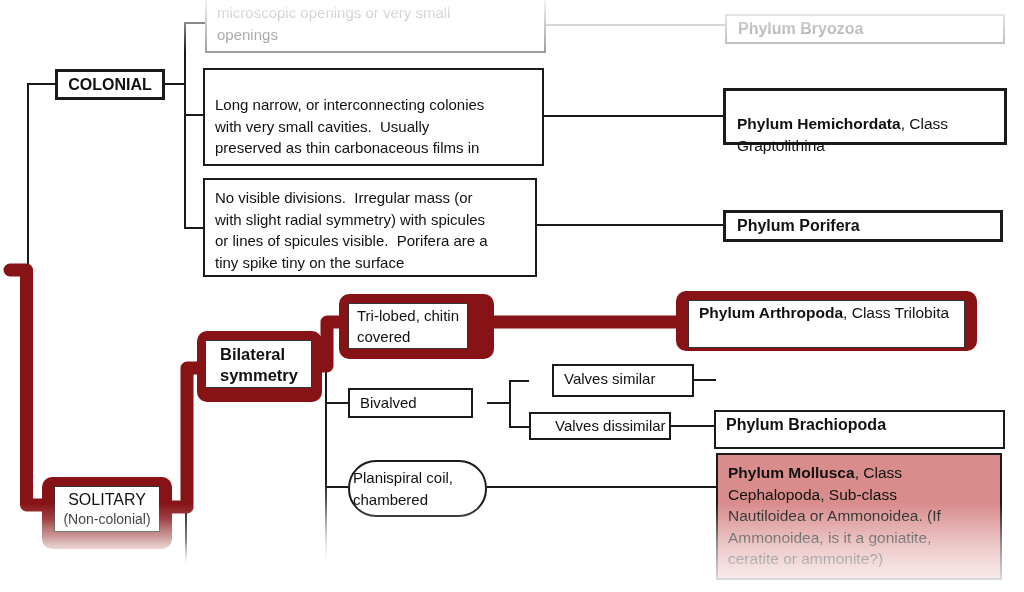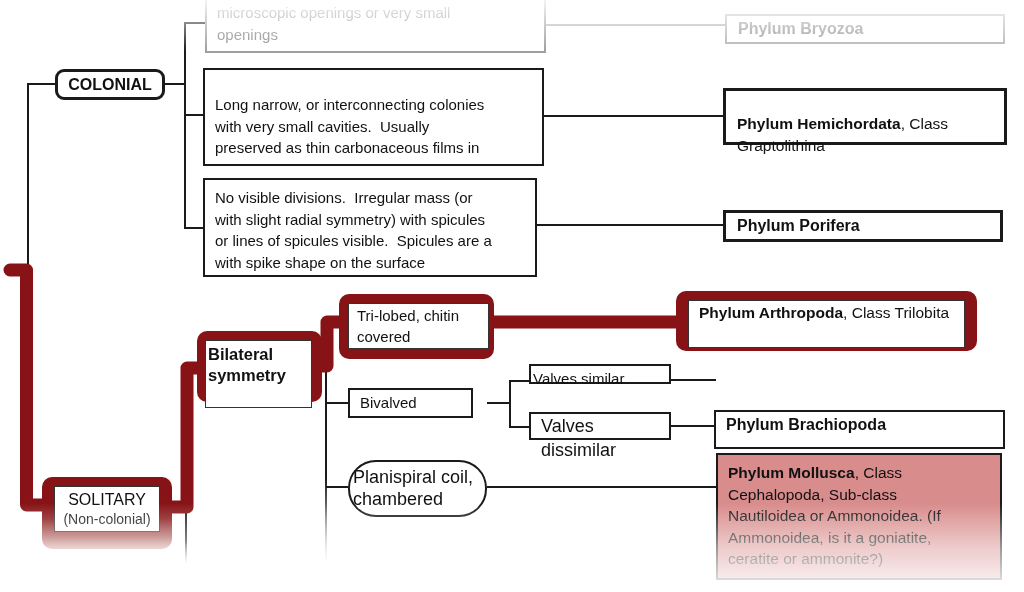--- a/index.html
+++ b/index.html
@@ -21,44 +21,44 @@
   #redpaths{position:absolute;left:0;top:0;z-index:2;pointer-events:none;}
   
   .fade{position:absolute;left:0;width:1024px;z-index:6;pointer-events:none;}
   #fade-top{top:0;height:52px;background:linear-gradient(180deg,rgba(255,255,255,0.88) 0%,rgba(255,255,255,0) 100%);}
   #fade-bottom{top:503px;height:89px;background:linear-gradient(180deg,rgba(255,255,255,0) 0%,rgba(255,255,255,0.55) 50%,rgba(255,255,255,0.95) 100%);}
 
   
   #box-micro{left:205px;top:-18px;width:341px;height:71px;border-color:#9e9e9e;color:#8c8c8c;
              font-size:15px;line-height:22px;padding:18px 0 0 10px;}
   #box-colonial{left:55px;top:69px;width:110px;height:31px;border-width:3px;font-weight:700;
-                font-size:16px;text-align:center;line-height:25px;border-radius:9px;}
+                font-size:16px;text-align:center;line-height:25px;}
   #box-longnarrow{left:203px;top:68px;width:341px;height:98px;font-size:15px;line-height:21.5px;padding:24px 0 0 10px;}
   #box-nodivisions{left:203px;top:178px;width:334px;height:99px;font-size:15px;line-height:21.5px;padding:7px 0 0 10px;}
   #box-bryozoa{left:725px;top:14px;width:280px;height:30px;border:2.5px solid #b5b5b5;color:#9a9a9a;
                font-weight:700;font-size:16px;line-height:25px;padding-left:11px;}
   #box-hemi{left:723px;top:88px;width:284px;height:57px;border-width:3px;font-size:15.5px;line-height:22px;padding:22px 8px 0 11px;}
   #box-porifera{left:723px;top:210px;width:280px;height:32px;border-width:3px;font-size:16px;line-height:26px;padding-left:11px;}
   #box-bivalved{left:348px;top:388px;width:125px;height:30px;font-size:15px;line-height:26px;padding-left:10px;}
-  #box-vsim{left:529px;top:364px;width:142px;height:20px;font-size:15px;line-height:26px;padding-left:2px;}
-  #box-vdis{left:529px;top:412px;width:142px;height:28px;font-size:18px;line-height:24px;padding-left:10px;}
+  #box-vsim{left:552px;top:364px;width:142px;height:33px;font-size:15px;line-height:26px;padding-left:10px;}
+  #box-vdis{left:529px;top:412px;width:142px;height:28px;font-size:15px;line-height:24px;padding-left:24px;}
   #box-bivalvia{left:716px;top:364px;width:289px;height:32px;border-width:2.5px;font-size:15.5px;line-height:27px;padding-left:9px;}
   #box-brachio{left:714px;top:410px;width:291px;height:39px;border-width:2.5px;font-size:16px;line-height:26px;padding-left:10px;}
-  #box-plani{left:348px;top:460px;width:139px;height:57px;font-size:18px;line-height:21.5px;padding:5px 0 0 3px;border-radius:28px;}
+  #box-plani{left:348px;top:460px;width:139px;height:57px;font-size:15px;line-height:21.5px;padding:5px 0 0 3px;border-radius:28px;}
   #box-ceph{left:716px;top:453px;width:286px;height:127px;border-width:2.5px;font-size:15.5px;line-height:21.5px;padding:7px 8px 0 10px;}
 
   #red-solitary{left:42px;top:477px;width:130px;height:72px;
      background:linear-gradient(180deg,#871316 0%,#871316 58%,#a6514d 83%,#d2a09a 100%);}
   #red-solitary .inner{left:12px;top:9px;width:106px;height:46px;text-align:center;}
   #red-solitary .t1{display:block;font-weight:400;font-size:16px;line-height:20px;padding-top:3px;}
   #red-solitary .t2{display:block;font-size:14px;line-height:18px;}
   #red-bilateral{left:197px;top:331px;width:125px;height:71px;}
-  #red-bilateral .inner{left:8px;top:9px;width:107px;height:68px;font-weight:700;font-size:16.5px;line-height:21px;padding:3px 0 0 2px;}
+  #red-bilateral .inner{left:8px;top:9px;width:107px;height:48px;font-weight:700;font-size:16.5px;line-height:21px;padding:3px 0 0 14px;}
   #red-trilobed{left:339px;top:294px;width:155px;height:65px;}
-  #red-trilobed .inner{left:9px;top:9px;width:141px;height:46px;font-size:15px;line-height:21px;padding:1px 0 0 8px;}
+  #red-trilobed .inner{left:9px;top:9px;width:120px;height:46px;font-size:15px;line-height:21px;padding:1px 0 0 8px;}
   #red-arthropoda{left:676px;top:291px;width:301px;height:60px;}
   #red-arthropoda .inner{left:12px;top:9px;width:277px;height:48px;font-size:15.5px;line-height:22px;padding:1px 0 0 10px;}
 
   
   #c-col-left-h{left:28px;top:83px;width:27px;height:2px;}
   #c-col-left-v{left:27px;top:83px;width:2px;height:184px;}
   #c-col-right{left:165px;top:83px;width:20px;height:2px;}
   #c-stem-top{left:184px;top:22px;width:2px;height:207px;}
   #c-stub-micro{left:184px;top:22px;width:21px;height:2px;}
   #c-stub-long{left:184px;top:114px;width:19px;height:2px;}
@@ -123,22 +123,22 @@
 
   <div class="box" id="box-longnarrow">
     <span class="tl">Long narrow, or interconnecting colonies</span>
     <span class="tl">with very small cavities.  Usually</span>
     <span class="tl">preserved as thin carbonaceous films in</span>
   </div>
 
   <div class="box" id="box-nodivisions">
     <span class="tl">No visible divisions.  Irregular mass (or</span>
     <span class="tl">with slight radial symmetry) with spicules</span>
-    <span class="tl">or lines of spicules visible.  Spicules are a</span>
-    <span class="tl">with spike shape on the surface</span>
+    <span class="tl">or lines of spicules visible.  Porifera are a</span>
+    <span class="tl">tiny spike tiny on the surface</span>
   </div>
 
   <div class="box" id="box-bryozoa">
     <span>Phylum Bryozoa</span>
   </div>
 
   <div class="box" id="box-hemi">
     <span class="b">Phylum Hemichordata</span><span>, Class Graptolithina</span>
   </div>
 

